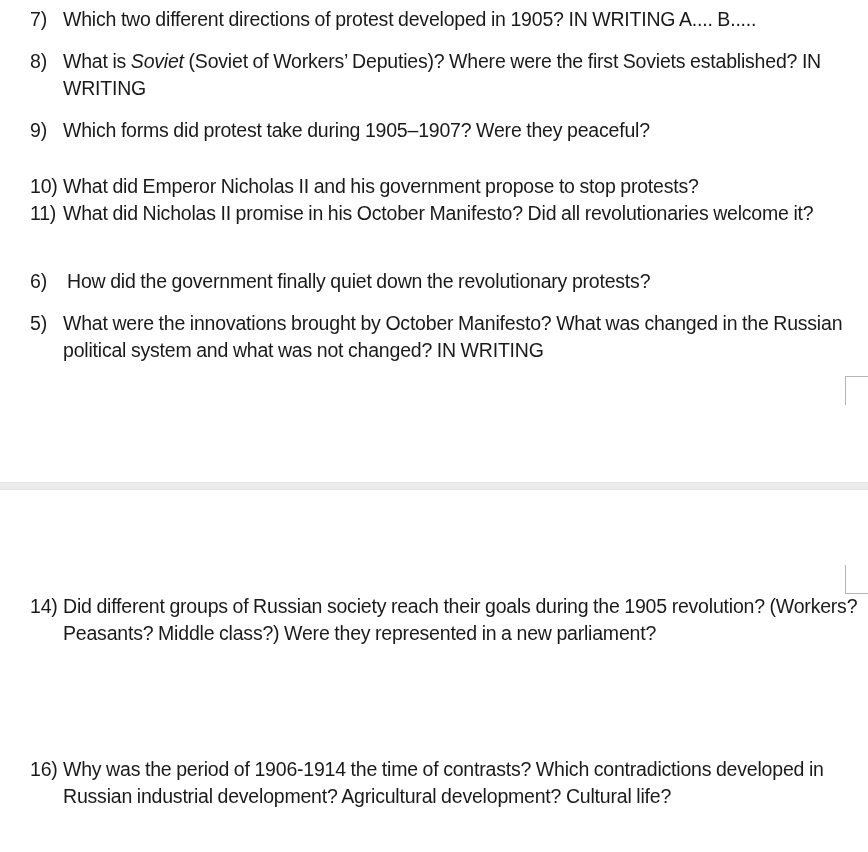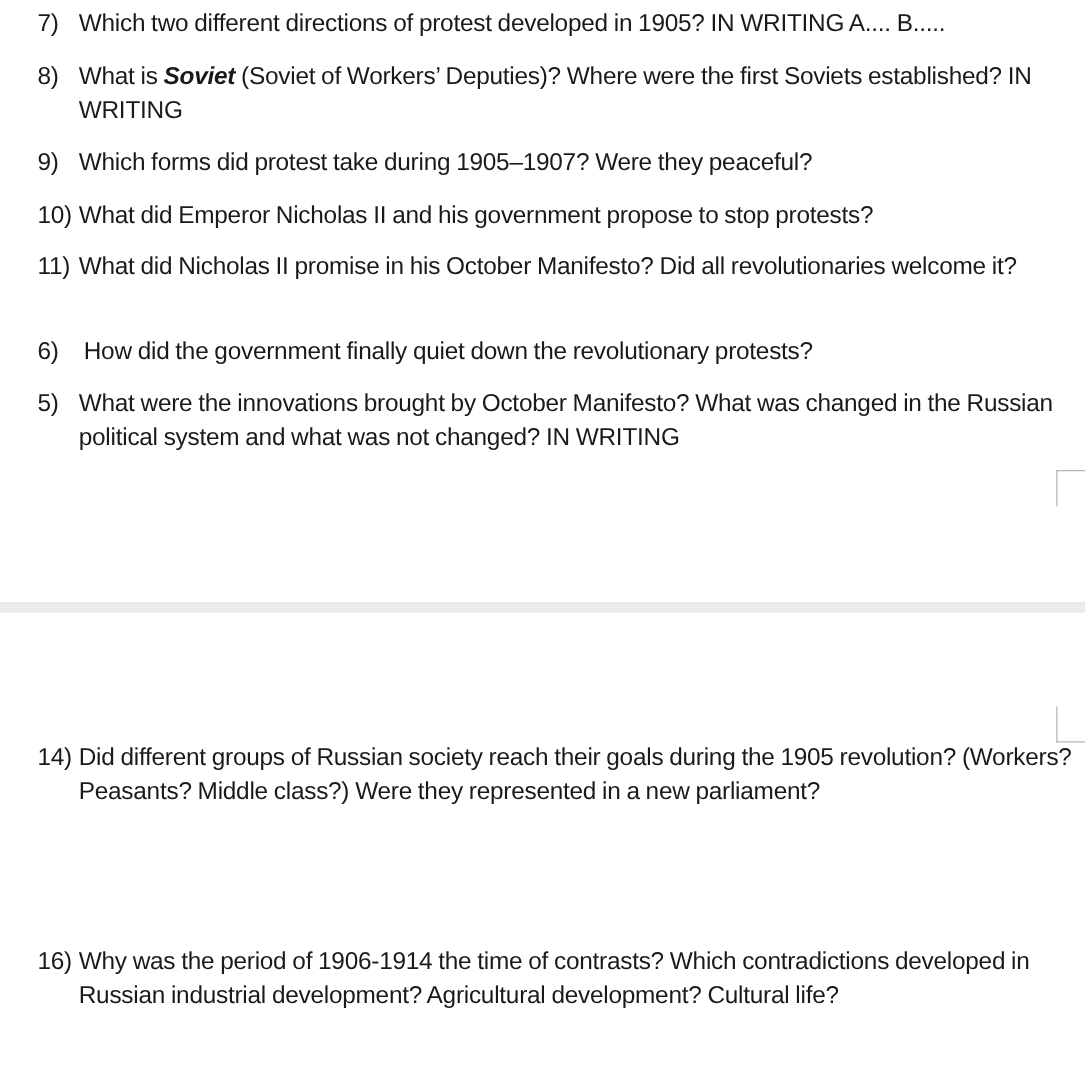--- a/index.html
+++ b/index.html
@@ -49,21 +49,21 @@
       top: 0;
       width: 33px;
       white-space: nowrap;
     }
     .q .text {
       display: block;
       margin-left: 33px;
     }
     .q .text em {
       font-style: italic;
-      font-weight: bold;
+      font-weight: normal;
     }
     .corner {
       position: absolute;
       width: 22px;
       height: 28px;
       border-color: #b5b5b5;
       border-style: solid;
       border-width: 0;
     }
     .corner-top {
@@ -92,21 +92,21 @@
   <div class="q" style="top:48px;">
     <span class="num">8)</span>
     <span class="text"><span>What is </span><em>Soviet</em><span> (Soviet of Workers’ Deputies)? Where were the first Soviets established? IN WRITING</span></span>
   </div>
 
   <div class="q" style="top:117px;">
     <span class="num">9)</span>
     <span class="text">Which forms did protest take during 1905–1907? Were they peaceful?</span>
   </div>
 
-  <div class="q" style="top:159px;">
+  <div class="q" style="top:173px;">
     <span class="num">10)</span>
     <span class="text">What did Emperor Nicholas II and his government propose to stop protests?</span>
   </div>
 
   <div class="q" style="top:200px;">
     <span class="num">11)</span>
     <span class="text">What did Nicholas II promise in his October Manifesto? Did all revolutionaries welcome it?</span>
   </div>
 
   <div class="q" style="top:268px;">

